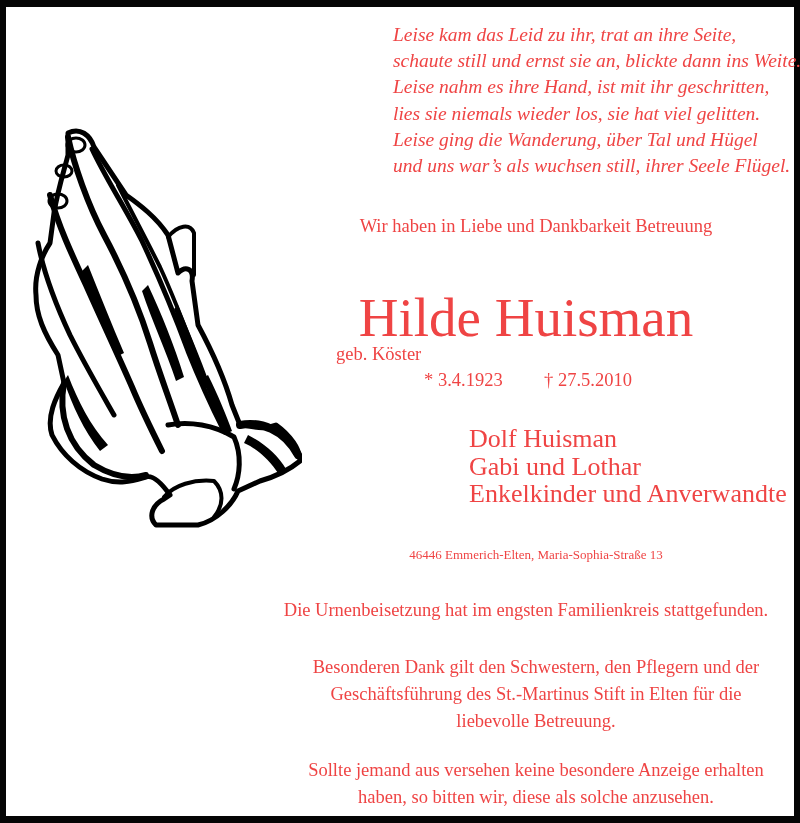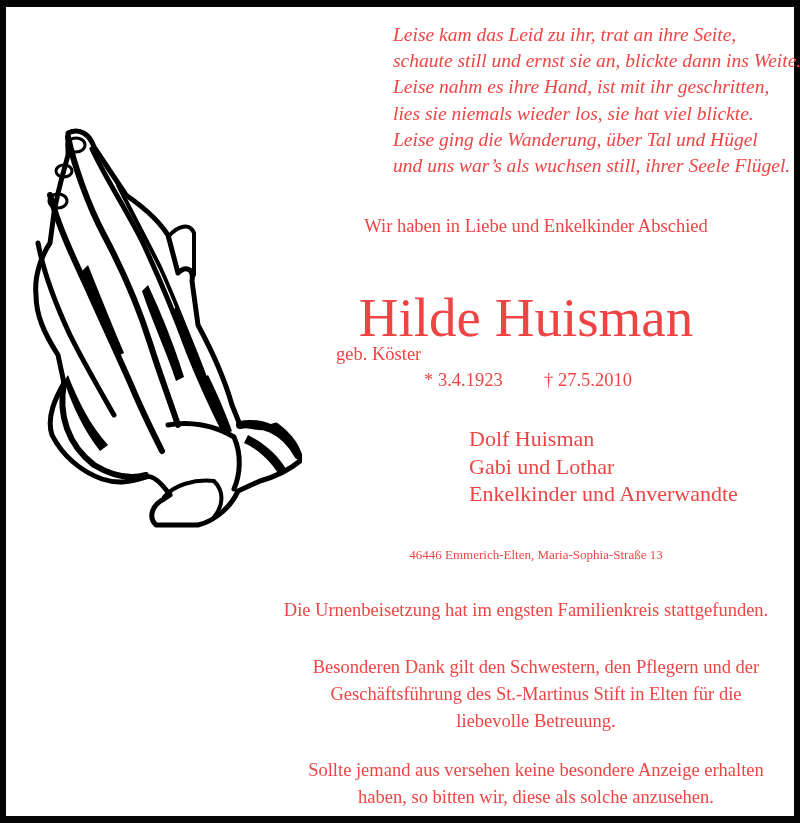--- a/index.html
+++ b/index.html
@@ -33,21 +33,21 @@
     position: absolute; left: 330px; width: 380px; top: 335px;
     font-size: 18.5px; line-height: 24px;
   }
   .dates {
     position: absolute; top: 361px; font-size: 18.5px; line-height: 24px; white-space: nowrap;
   }
   .dates .birth { position: absolute; left: 418px; }
   .dates .death { position: absolute; left: 538px; }
   .mourners {
     position: absolute; left: 463px; top: 418px;
-    font-size: 22px; line-height: 27.5px; white-space: nowrap;
+    font-size: 26px; line-height: 27.5px; white-space: nowrap;
   }
   .address {
     position: absolute; left: 290px; width: 480px; top: 536px;
     text-align: center; font-size: 13px; line-height: 24px;
   }
   .burial {
     position: absolute; left: 240px; width: 560px; top: 591px;
     text-align: center; font-size: 18.5px; line-height: 24px;
   }
   .thanks {
@@ -96,27 +96,27 @@
       <path d="M180 250 C190 270 198 290 204 306 L196 310 C190 292 182 272 174 254 Z"></path>
       <path d="M40 250 C50 276 62 300 80 320 L72 326 C56 306 44 280 36 256 Z"></path>
       <path d="M220 310 C236 318 250 330 258 344 L250 348 C242 336 230 324 216 318 Z"></path>
     </g>
   </svg>
 
   <div class="poem serif">
     <div>Leise kam das Leid zu ihr, trat an ihre Seite,</div>
     <div>schaute still und ernst sie an, blickte dann ins Weite.</div>
     <div>Leise nahm es ihre Hand, ist mit ihr geschritten,</div>
-    <div>lies sie niemals wieder los, sie hat viel blickte.</div>
+    <div>lies sie niemals wieder los, sie hat viel gelitten.</div>
     <div>Leise ging die Wanderung, über Tal und Hügel</div>
     <div>und uns war’s als wuchsen still, ihrer Seele Flügel.</div>
   </div>
 
   <div class="intro serif">
-    <div>Wir haben in Liebe und Enkelkinder Abschied</div>
+    <div>Wir haben in Liebe und Dankbarkeit Betreuung</div>
   </div>
 
   <div class="name serif">Hilde Huisman</div>
   <div class="nee serif">geb. Köster</div>
   <div class="dates serif">
     <span class="birth">* 3.4.1923</span>
     <span class="death">† 27.5.2010</span>
   </div>
 
   <div class="mourners serif">

